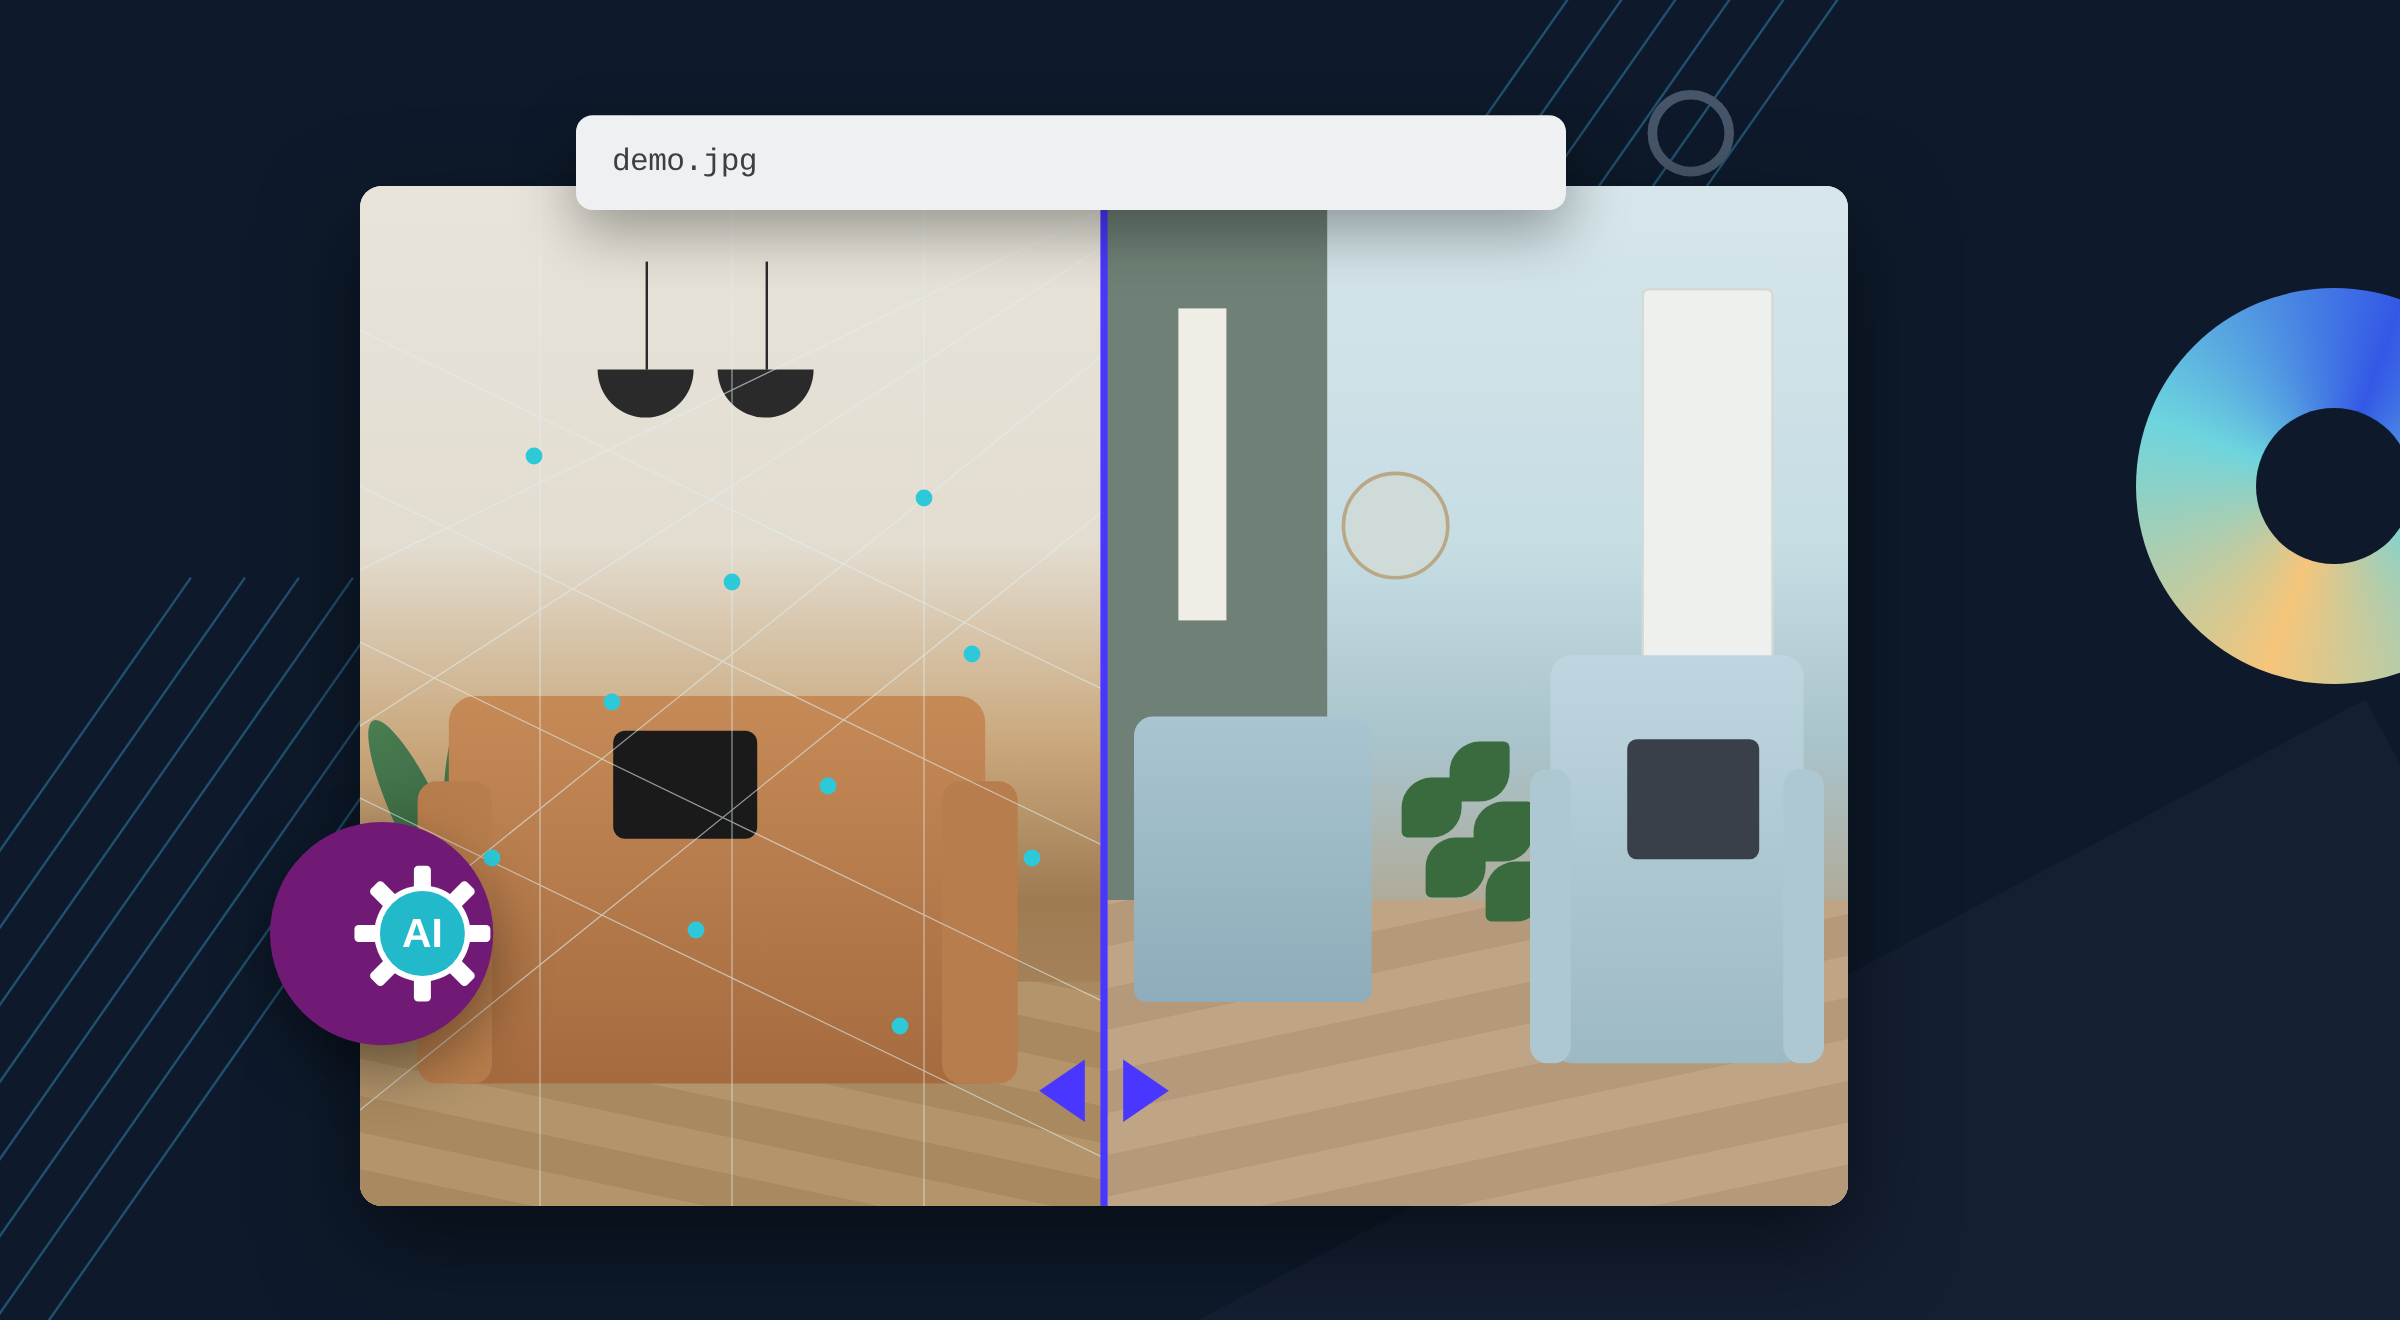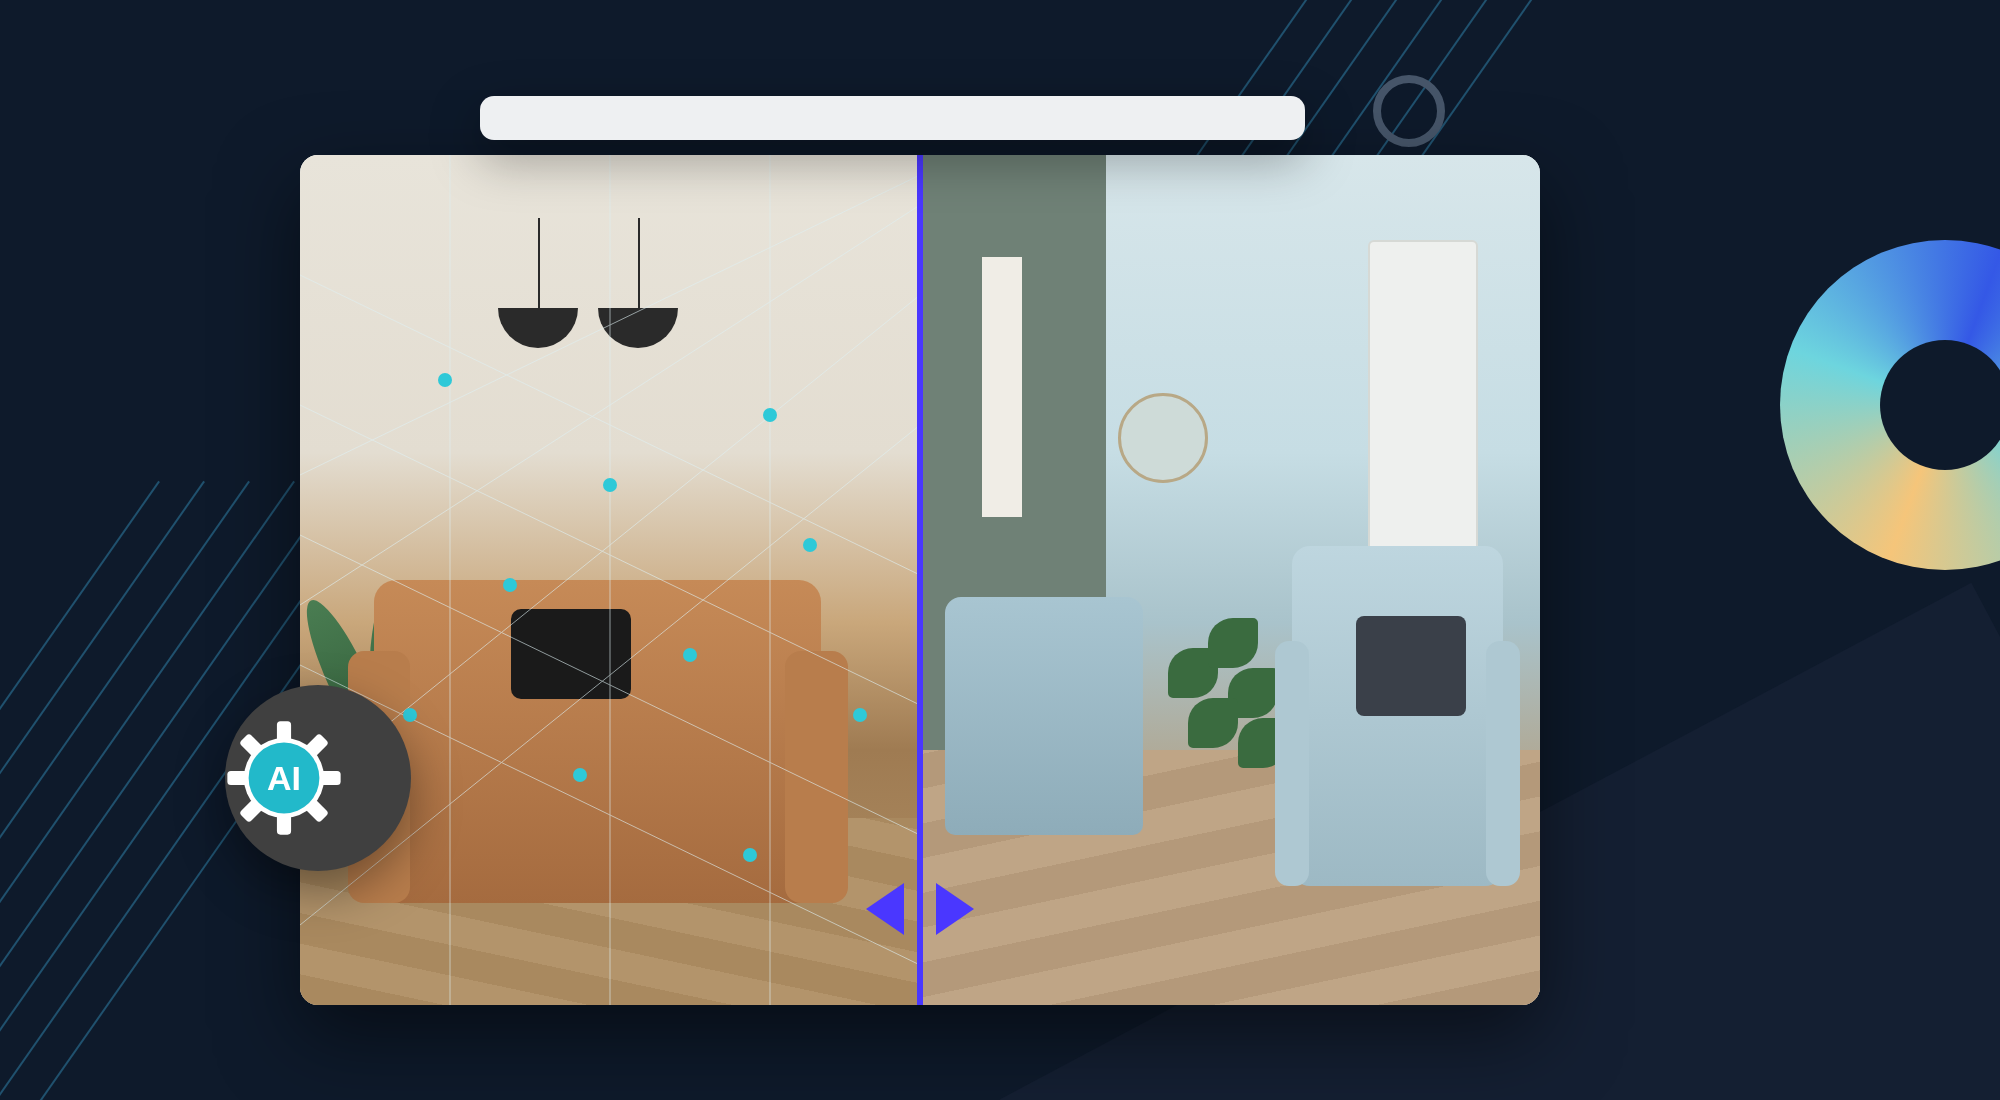--- a/index.html
+++ b/index.html
@@ -377,25 +377,25 @@
   padding: 1px 0;
 }
 
 
 .ai-badge {
   position: absolute;
   left: 225px;
   top: 685px;
   width: 186px;
   height: 186px;
-  background: #404040;
+  background: #701a75;
   border-radius: 50%;
   display: flex;
   align-items: center;
-  justify-content: flex-start;
+  justify-content: flex-end;
   z-index: 20;
   box-shadow: 0 20px 50px rgba(0,0,0,0.4);
 }
 .gear {
   position: relative;
   width: 118px;
   height: 118px;
 }
 .gear-text {
   position:absolute; inset:0;
@@ -497,20 +497,21 @@
     </div>
   </div>
   <div class="slider"></div>
   <div class="slider-arrows">
     <div class="arrow-left"></div>
     <div class="arrow-right"></div>
   </div>
 </div>
 
 <div class="url-box">
+  <div class="url-line">demo.jpg</div>
 </div>
 
 <div class="ai-badge">
   <div class="gear">
     <svg viewBox="0 0 100 100" width="118" height="118">
       <g fill="#ffffff">
         <circle cx="50" cy="50" r="34"></circle>
         <rect x="44" y="2" width="12" height="18" rx="3"></rect>
         <rect x="44" y="80" width="12" height="18" rx="3"></rect>
         <rect x="2" y="44" width="18" height="12" rx="3"></rect>

